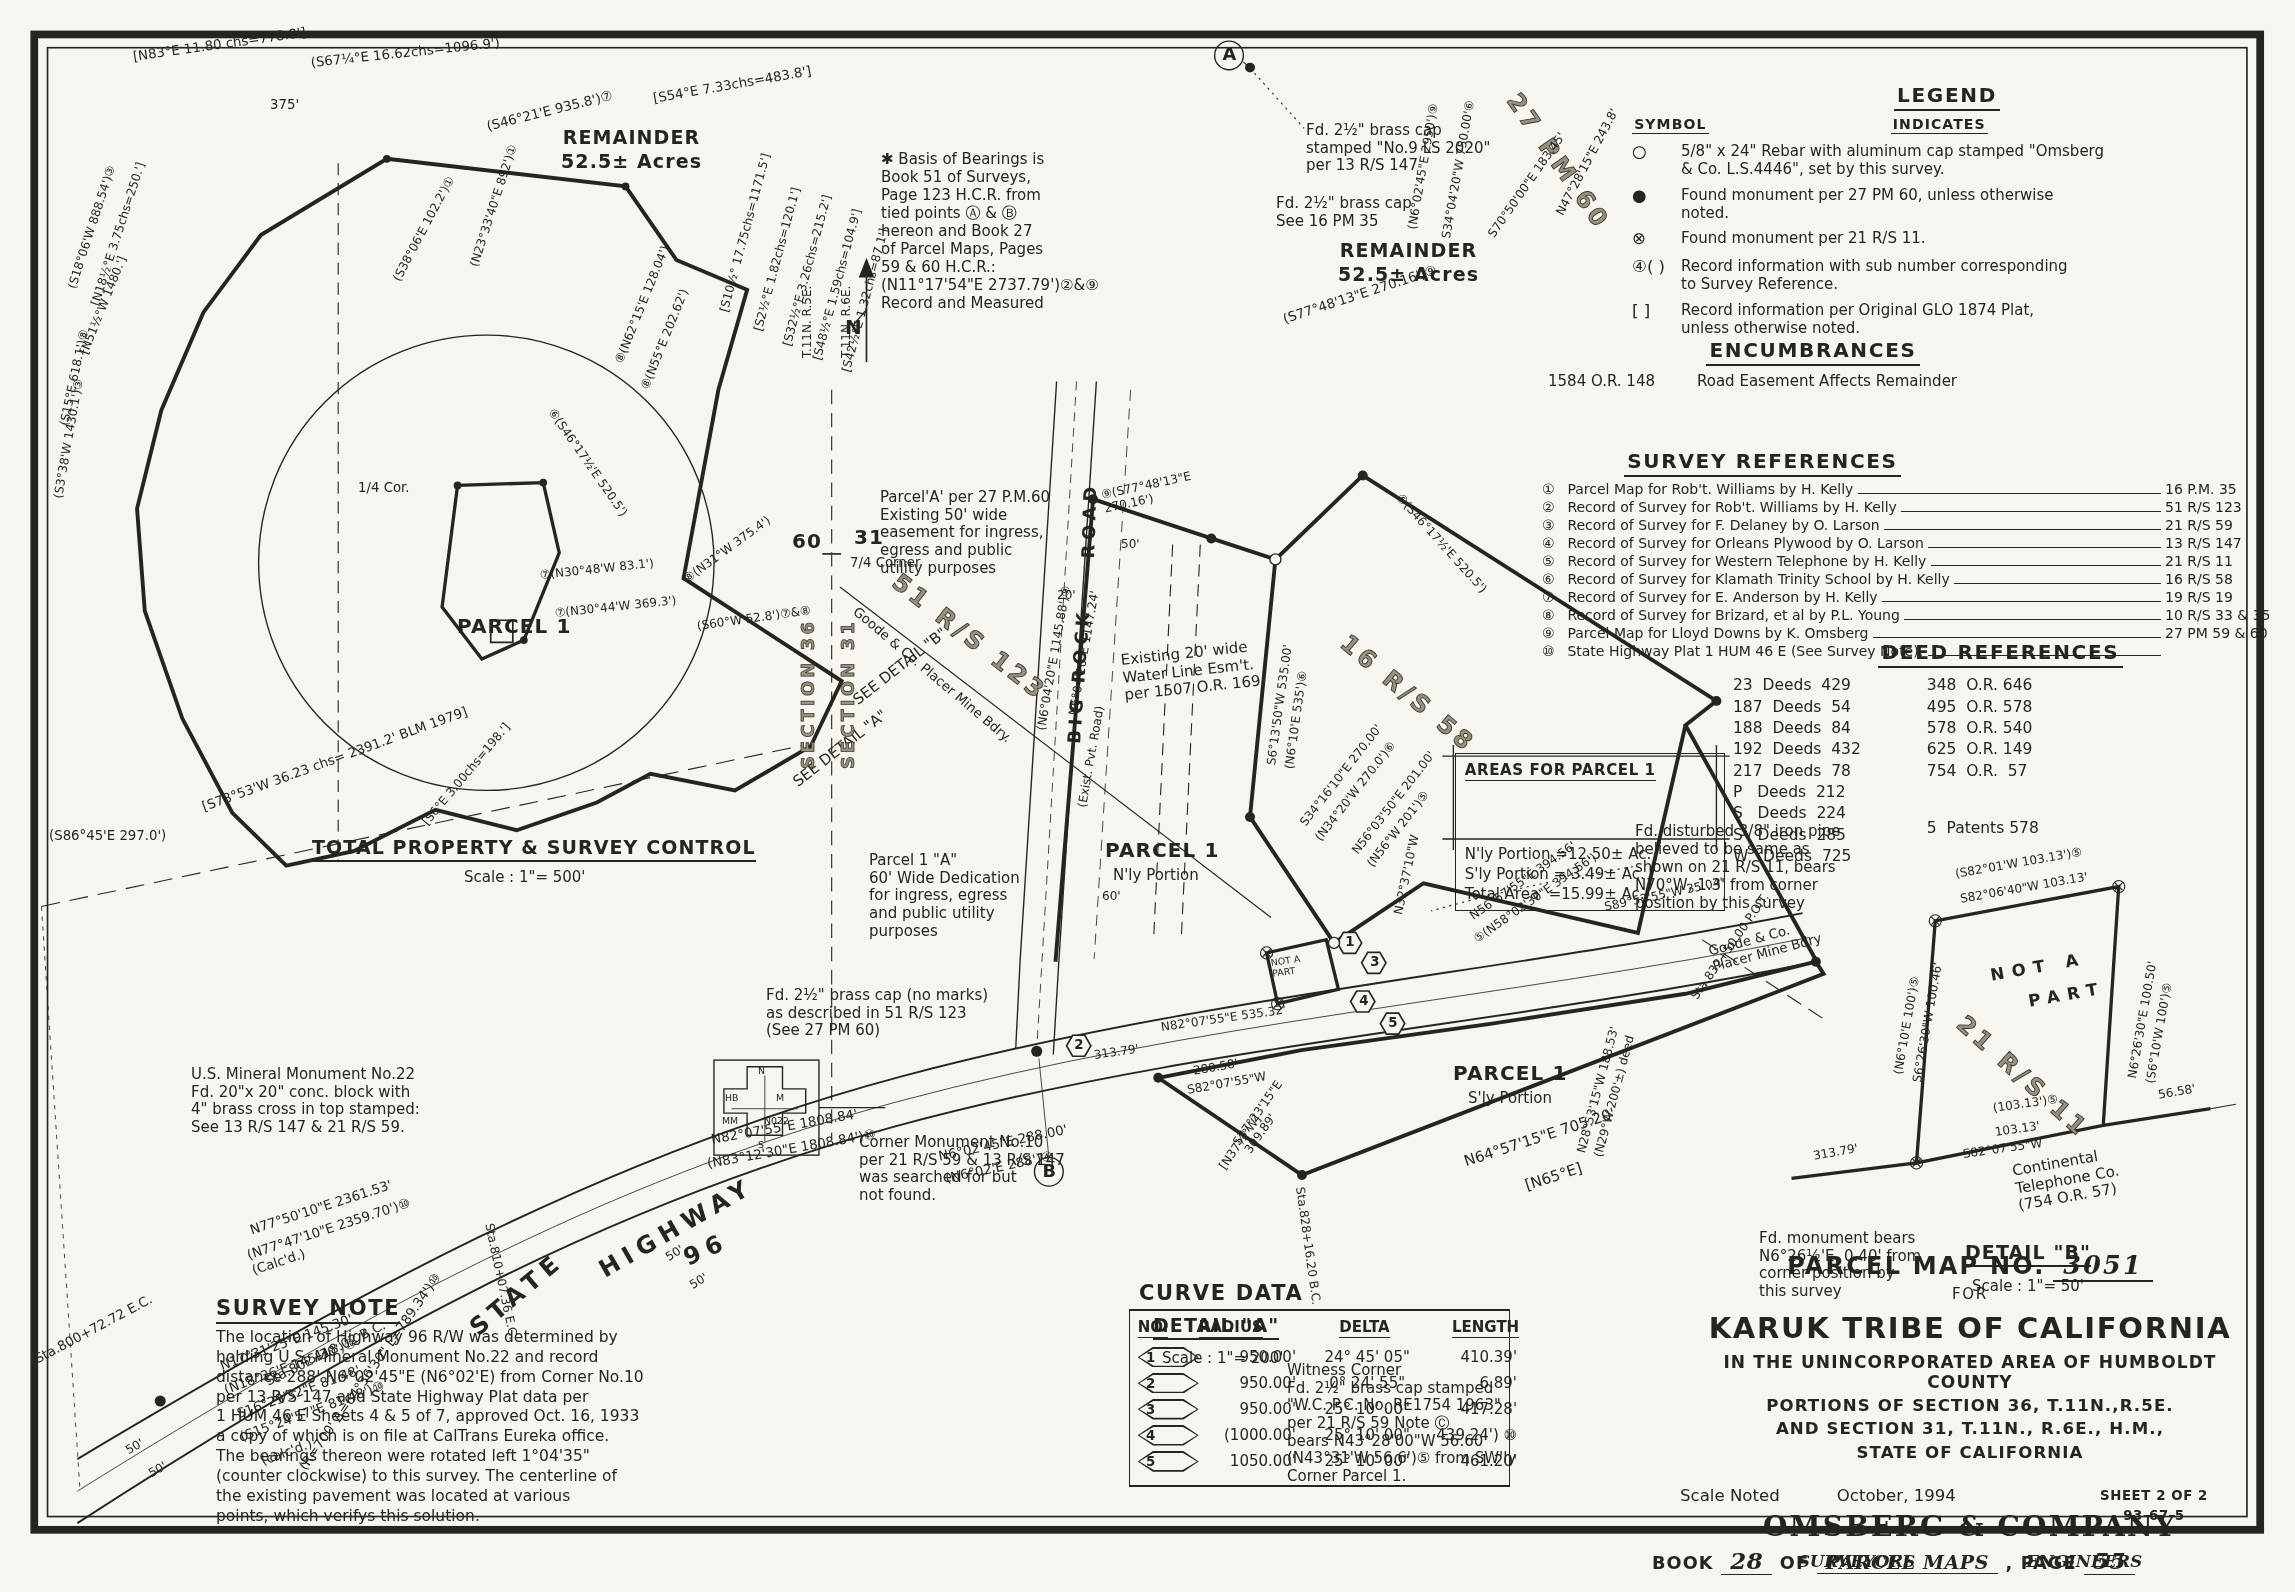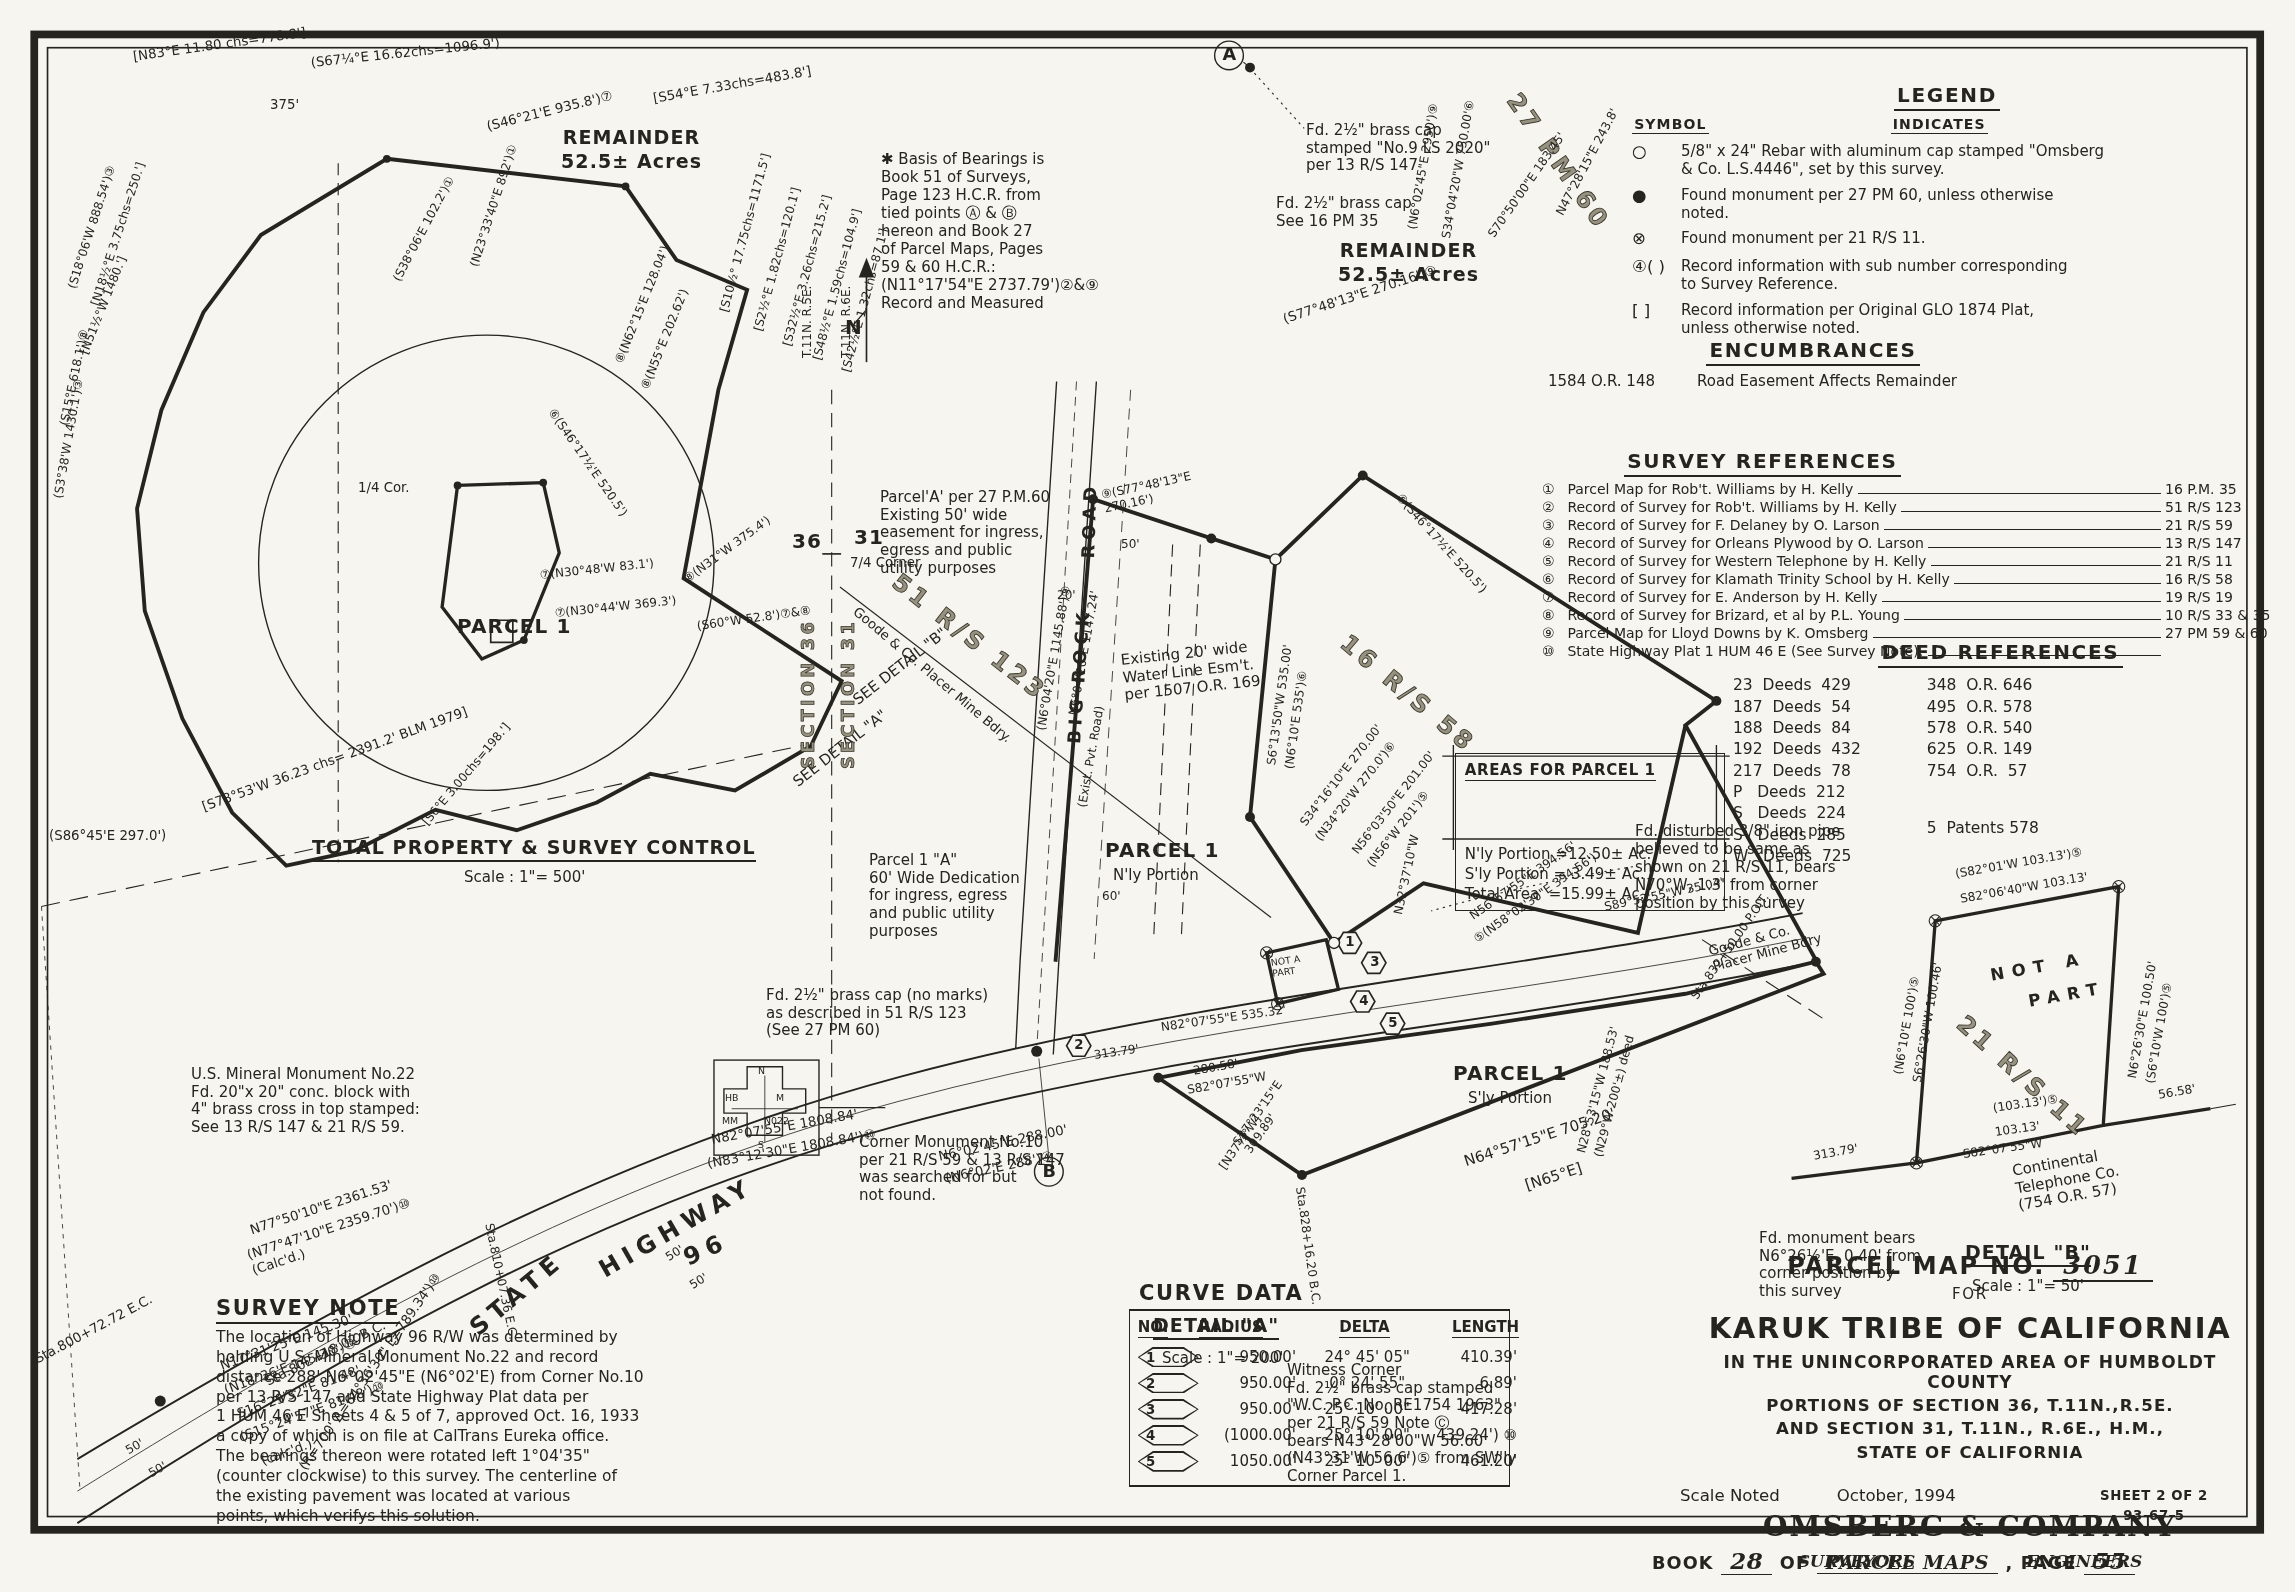--- a/index.html
+++ b/index.html
@@ -517,21 +517,21 @@
       <div class="ann lgc" style="left: 1338px; top: 239px;">REMAINDER
 52.5± Acres</div>
       <div class="ann sm" style="left: 1281px; top: 312px; transform: rotate(-18deg);">(S77°48'13"E 270.16')⑨</div>
       <div class="ann outline" style="left: 1524px; top: 88px; transform: rotate(55deg);">27 PM 60</div>
       <div class="ann xs" style="left: 1405px; top: 228px; transform: rotate(-80deg);">(N6°02'45"E 2950')⑨</div>
       <div class="ann xs" style="left: 1439px; top: 237px; transform: rotate(-80deg);">S34°04'20"W 750.00'⑥</div>
       <div class="ann xs" style="left: 1485px; top: 232px; transform: rotate(-55deg);">S70°50'00"E 183.45'</div>
       <div class="ann xs" style="left: 1553px; top: 211px; transform: rotate(-62deg);">N47°28'15"E 243.8'</div>
       <div class="ann xs" style="left: 800px; top: 358px; transform: rotate(-90deg);">T.11N. R.5E.</div>
       <div class="ann xs" style="left: 839px; top: 358px; transform: rotate(-90deg);">T.11N. R.6E.</div>
-      <div class="ann lg" style="left: 792px; top: 530px;">36</div>
+      <div class="ann lg" style="left: 792px; top: 530px;">60</div>
       <div class="ann lg" style="left: 854px; top: 526px;">31</div>
       <div class="ann sm" style="left: 850px; top: 555px;">7/4 Corner</div>
       <div class="ann outsm" style="left: 798px; top: 769px; transform: rotate(-90deg);">SECTION 36</div>
       <div class="ann outsm" style="left: 838px; top: 769px; transform: rotate(-90deg);">SECTION 31</div>
       <div class="ann md" style="left: 880px; top: 489px;">Parcel'A' per 27 P.M.60
 Existing 50' wide
 easement for ingress,
 egress and public
 utility purposes</div>
       <div class="ann outline" style="left: 904px; top: 568px; transform: rotate(38deg);">51 R/S 123</div>

